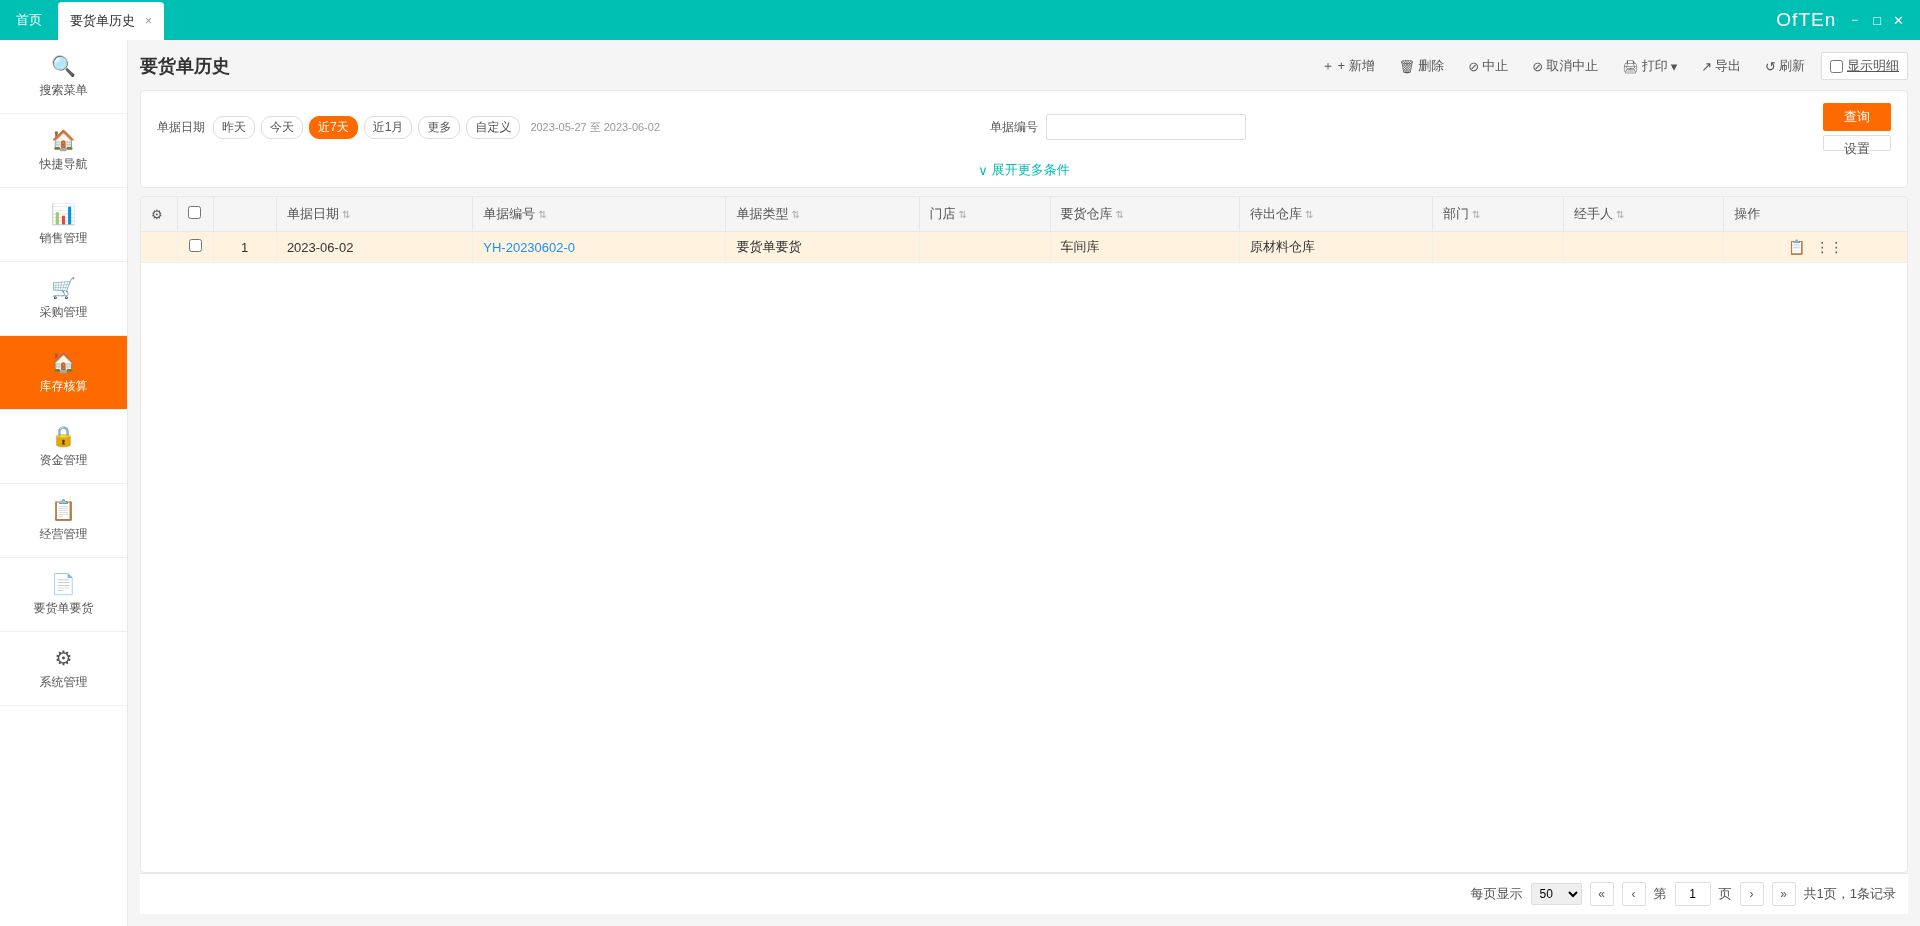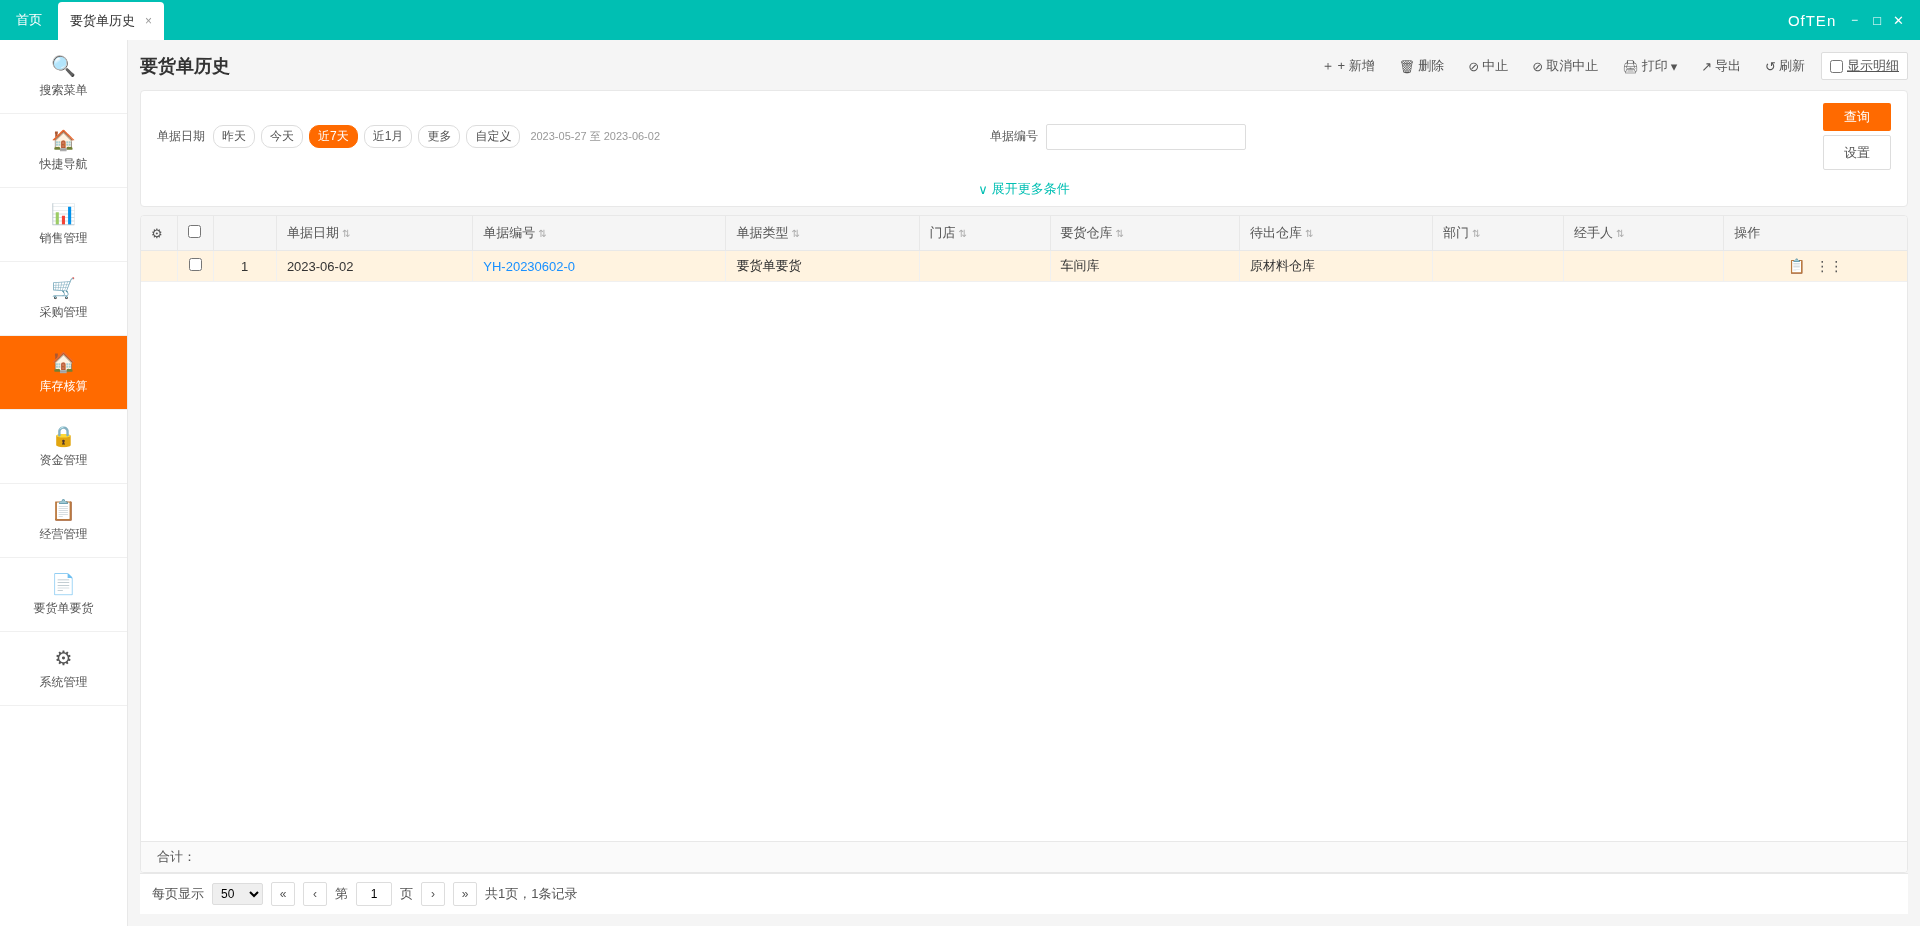--- a/index.html
+++ b/index.html
@@ -51,21 +51,21 @@
       display: flex;
       align-items: center;
       gap: 12px;
       padding-right: 16px;
       color: #fff;
       font-size: 13px;
     }
     .top-bar-right span { cursor: pointer; }
     
     .often-text {
-      font-size: 15px;
+      font-size: 19px;
       color: #fff;
       letter-spacing: 1px;
     }
 
     
     .main-layout {
       display: flex;
       flex: 1;
       overflow: hidden;
     }
@@ -250,21 +250,21 @@
       height: 28px;
     }
     .btn-setting {
       background: #fff;
       color: #555;
       border: 1px solid #ddd;
       border-radius: 2px;
       padding: 4px 20px;
       cursor: pointer;
       font-size: 13px;
-      height: 35px;
+      height: 16px;
     }
     .expand-more {
       display: flex;
       align-items: center;
       justify-content: center;
       gap: 4px;
       color: #00bfb3;
       cursor: pointer;
       font-size: 12px;
       padding-top: 2px;
@@ -330,21 +330,21 @@
       padding: 6px 16px;
       background: #fafafa;
       color: #555;
       font-size: 12px;
     }
 
     
     .pagination-bar {
       display: flex;
       align-items: center;
-      justify-content: flex-start;
+      justify-content: flex-end;
       padding: 8px 12px;
       gap: 8px;
       background: #fff;
       border-top: 1px solid #e8e8e8;
       font-size: 12px;
       color: #555;
     }
     .pagination-bar select {
       border: 1px solid #ddd;
       border-radius: 2px;
@@ -595,23 +595,20 @@
       <td></td>
       <td></td>
       <td style="text-align:center">
         <span class="op-icon-btn">📋</span>
         <span class="op-icon-btn">⋮⋮</span>
       </td>
     </tr>
             </tbody>
         </table>
       </div>
-      <div class="table-footer-summary">
-        <span>合计：</span>
-      </div>
     </div>
 
     <div class="pagination-bar">
       <span>每页显示</span>
       <select>
         <option>50</option>
         <option>10</option>
         <option>20</option>
         <option>100</option>
       </select>

